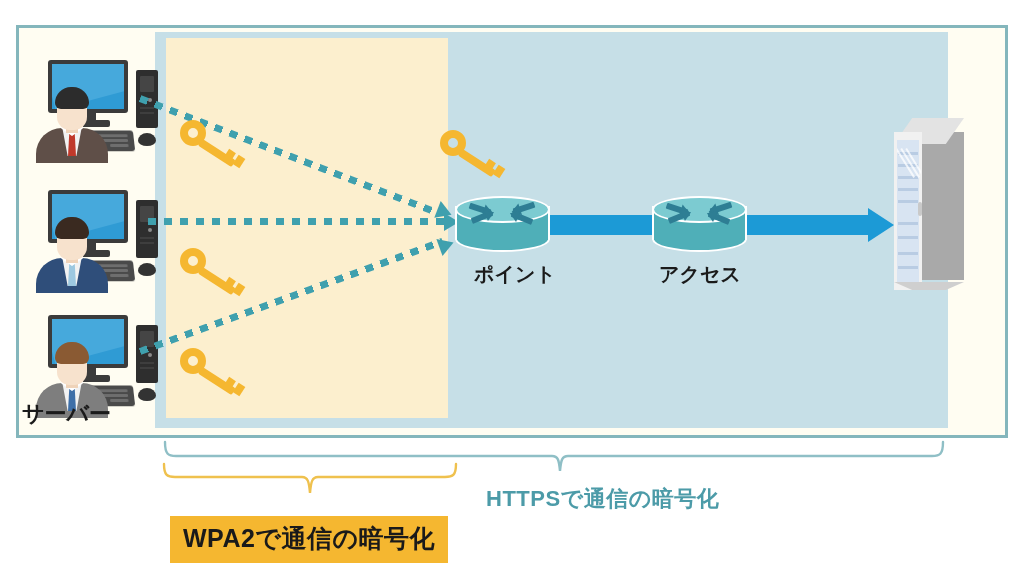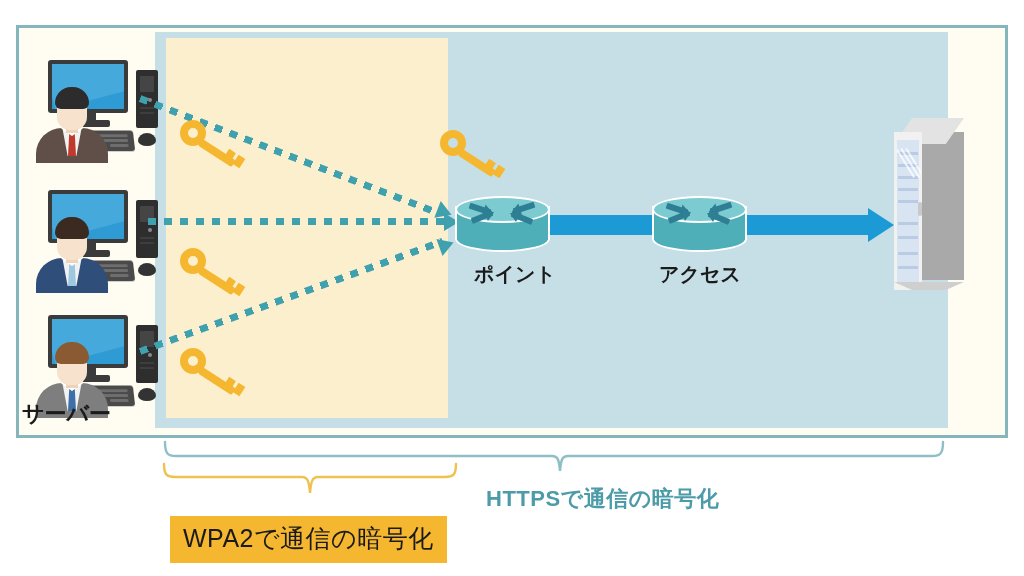--- a/index.html
+++ b/index.html
@@ -93,21 +93,21 @@
   #label-router{left:620px;top:262px;width:160px;font-size:20px;}
   #label-server{left:872px;top:292px;width:130px;font-size:21px;}
   #label-device{left:22px;top:400px;width:140px;font-size:22px;text-align:left;}
 
   
   #brace-https{left:160px;top:440px;width:795px;height:34px;}
   #brace-wpa2{left:160px;top:462px;width:300px;height:34px;}
   #label-https{left:486px;top:484px;font-size:22px;font-weight:bold;color:#4C9BA8;
       letter-spacing:.5px;white-space:nowrap;}
   #label-wpa2{left:170px;top:516px;background:#F5B730;padding:6px 13px 8px;
-      font-size:25px;font-weight:normal;color:#1A1A1A;white-space:nowrap;letter-spacing:.5px;}
+      font-size:25px;font-weight:bold;color:#1A1A1A;white-space:nowrap;letter-spacing:.5px;}
 </style>
 </head>
 <body>
 
 <div class="abs" id="outer-frame"></div>
 <div class="abs" id="https-zone"></div>
 <div class="abs" id="wpa2-zone"></div>
 
 <div class="abs workstation" style="left:22px;top:58px;">
   <div class="abs ws-monitor-body"></div>

